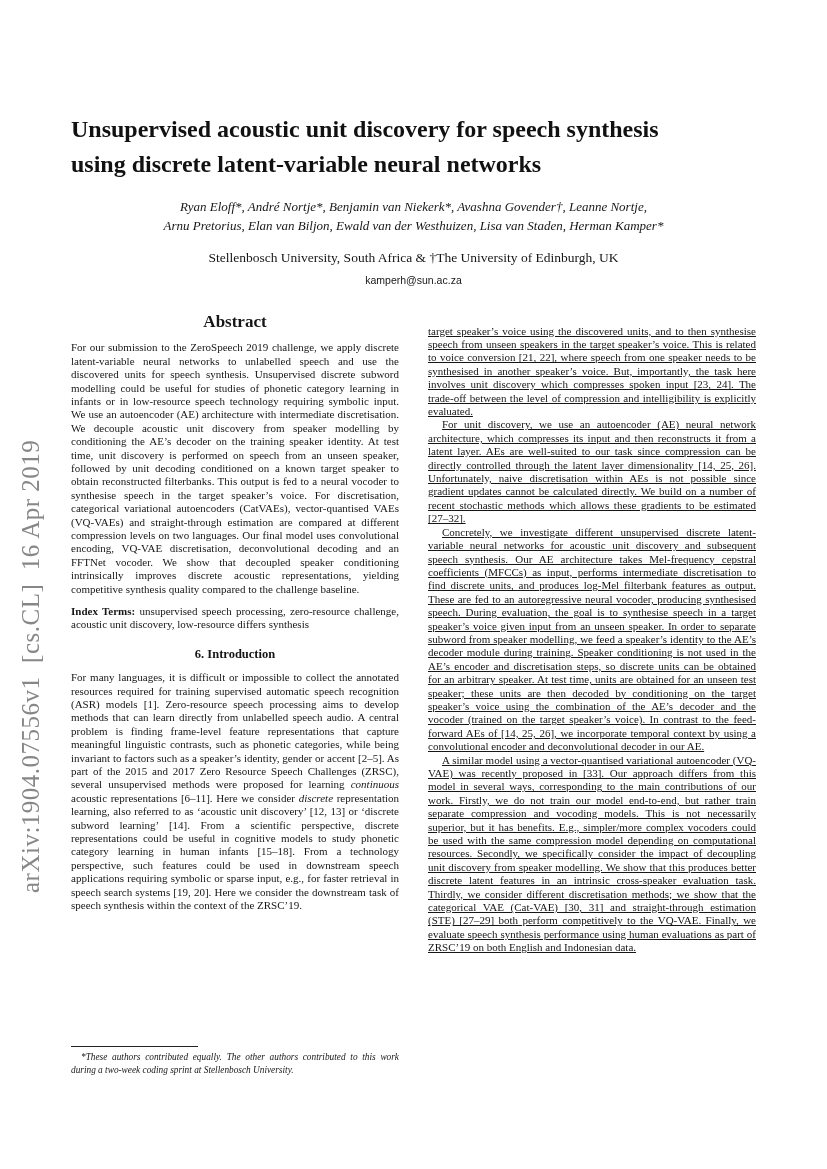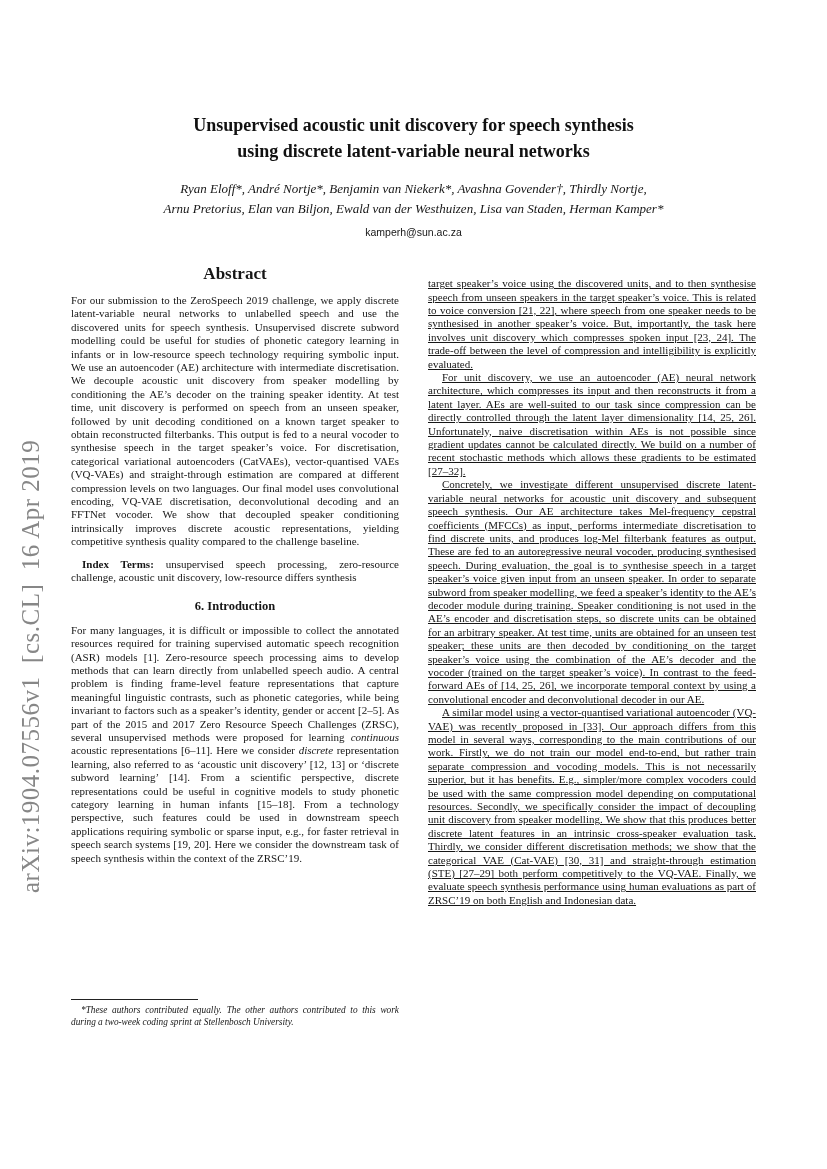--- a/index.html
+++ b/index.html
@@ -25,22 +25,21 @@
     color: #878787;
     letter-spacing: 0.5px;
   }
   .content {
     position: absolute;
     left: 71px; top: 0;
     width: 685px;
   }
   .title {
     margin: 112px 0 0 0;
-    text-align: center;
-    font-size: 18px;
+    font-size: 24px;
     line-height: 1.45;
     font-weight: bold;
     color: #111;
   }
   .authors {
     margin-top: 15px;
     text-align: center;
     font-style: italic;
     font-size: 13px;
     line-height: 1.5;
@@ -83,21 +82,21 @@
   }
   .section-heading {
     text-align: center;
     font-weight: bold;
     font-size: 12.5px;
     margin: 15px 0 9px 0;
   }
   p { margin: 0; }
   p.indent { text-indent: 14px; }
   .index-terms { margin-top: 9px; }
-  .bold { font-weight: bold; margin-left: 11px; }
+  .bold { font-weight: bold; }
   .footnote-block {
     margin-top: auto;
     font-size: 9.3px;
     line-height: 1.3;
     font-style: italic;
   }
   .footnote-rule {
     width: 127px;
     height: 0;
     border-top: 1px solid #222;
@@ -111,24 +110,25 @@
 <div class="page">
   <div class="arxiv-sidebar">arXiv:1904.07556v1  [cs.CL]  16 Apr 2019</div>
 
   <div class="content">
     <h1 class="title">
       <span>Unsupervised acoustic unit discovery for speech synthesis</span><br>
       <span>using discrete latent-variable neural networks</span>
     </h1>
 
     <div class="authors">
-      <span>Ryan Eloff*, André Nortje*, Benjamin van Niekerk*, Avashna Govender†, Thirdly Nortje,</span><br>
+      <span>Ryan Eloff*, André Nortje*, Benjamin van Niekerk*, Avashna Govender†, Leanne Nortje,</span><br>
       <span>Arnu Pretorius, Elan van Biljon, Ewald van der Westhuizen, Lisa van Staden, Herman Kamper*</span>
     </div>
 
+    <div class="affiliation">Stellenbosch University, South Africa &amp; †The University of Edinburgh, UK</div>
 
     <div class="email">kamperh@sun.ac.za</div>
 
     <div class="columns">
 
       <div class="col col-left">
         <h2 class="abstract-heading">Abstract</h2>
         <p>For our submission to the ZeroSpeech 2019 challenge, we apply discrete latent-variable neural networks to unlabelled speech and use the discovered units for speech synthesis. Unsupervised discrete subword modelling could be useful for studies of phonetic category learning in infants or in low-resource speech technology requiring symbolic input. We use an autoencoder (AE) architecture with intermediate discretisation. We decouple acoustic unit discovery from speaker modelling by conditioning the AE’s decoder on the training speaker identity. At test time, unit discovery is performed on speech from an unseen speaker, followed by unit decoding conditioned on a known target speaker to obtain reconstructed filterbanks. This output is fed to a neural vocoder to synthesise speech in the target speaker’s voice. For discretisation, categorical variational autoencoders (CatVAEs), vector-quantised VAEs (VQ-VAEs) and straight-through estimation are compared at different compression levels on two languages. Our final model uses convolutional encoding, VQ-VAE discretisation, deconvolutional decoding and an FFTNet vocoder. We show that decoupled speaker conditioning intrinsically improves discrete acoustic representations, yielding competitive synthesis quality compared to the challenge baseline.</p>
         <p class="index-terms"><span class="bold">Index Terms: </span><span>unsupervised speech processing, zero-resource challenge, acoustic unit discovery, low-resource differs synthesis</span></p>
 

